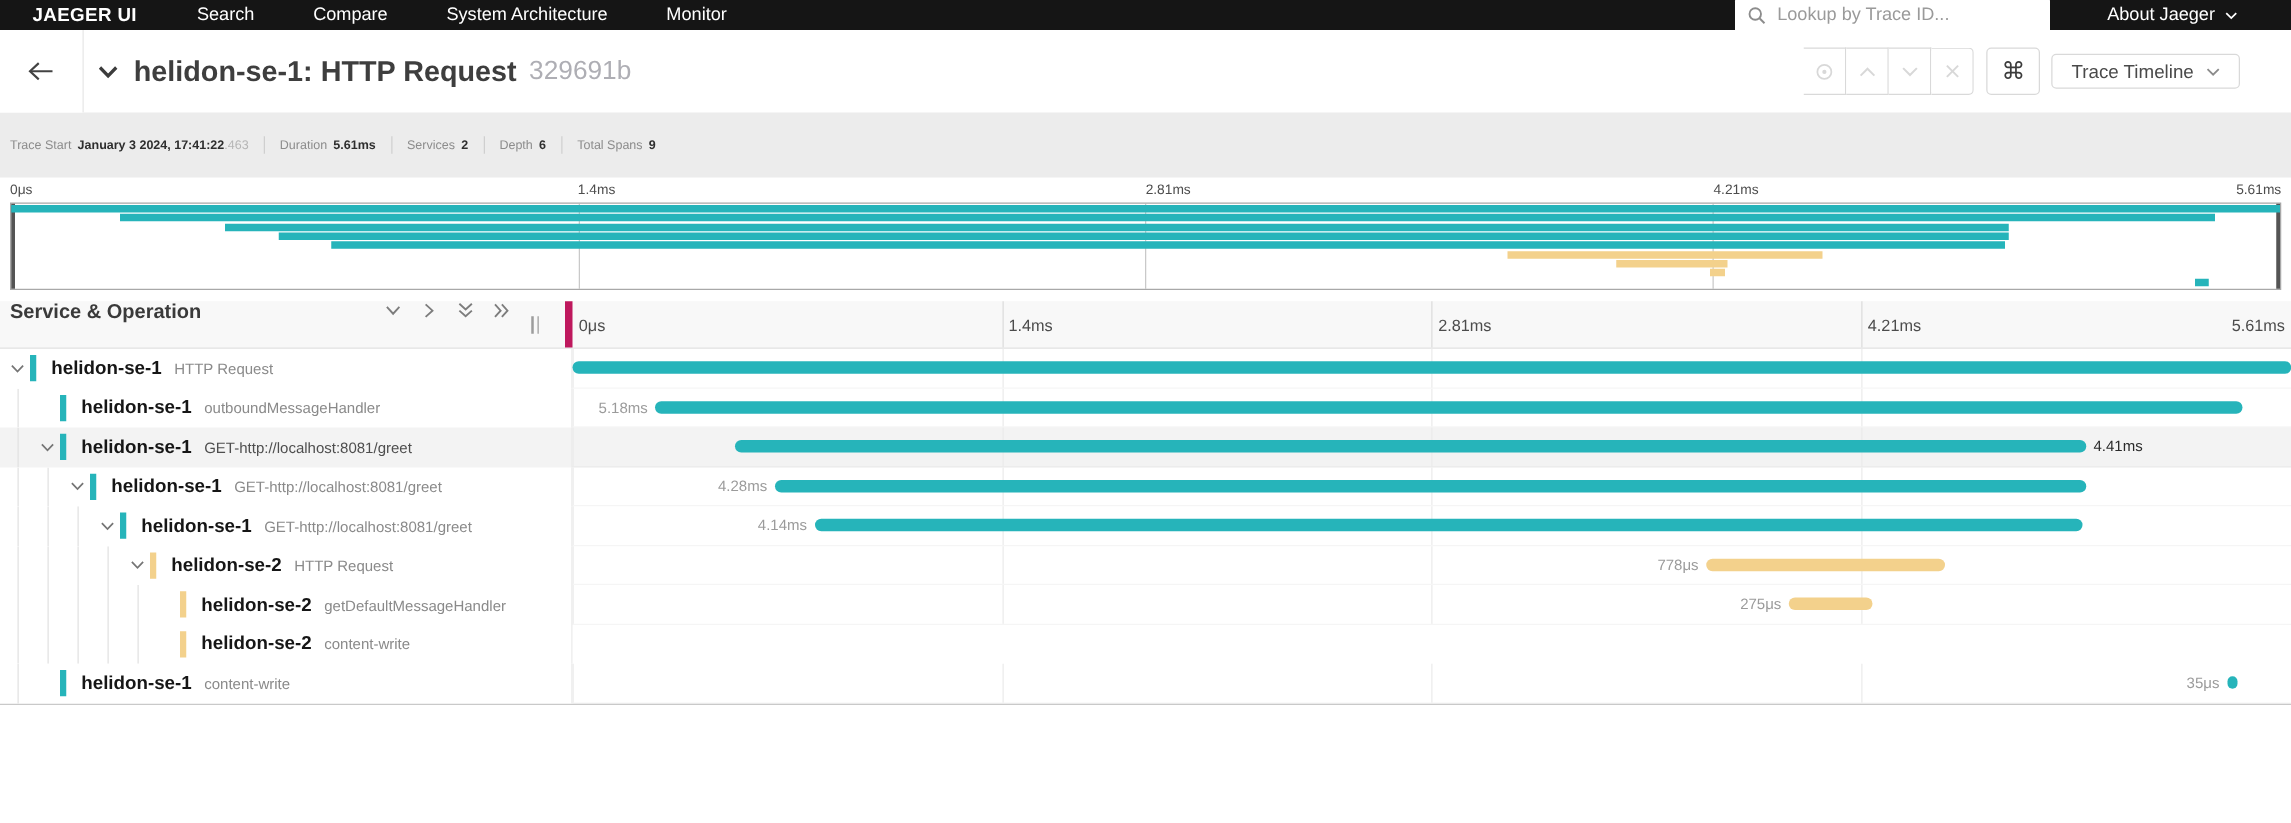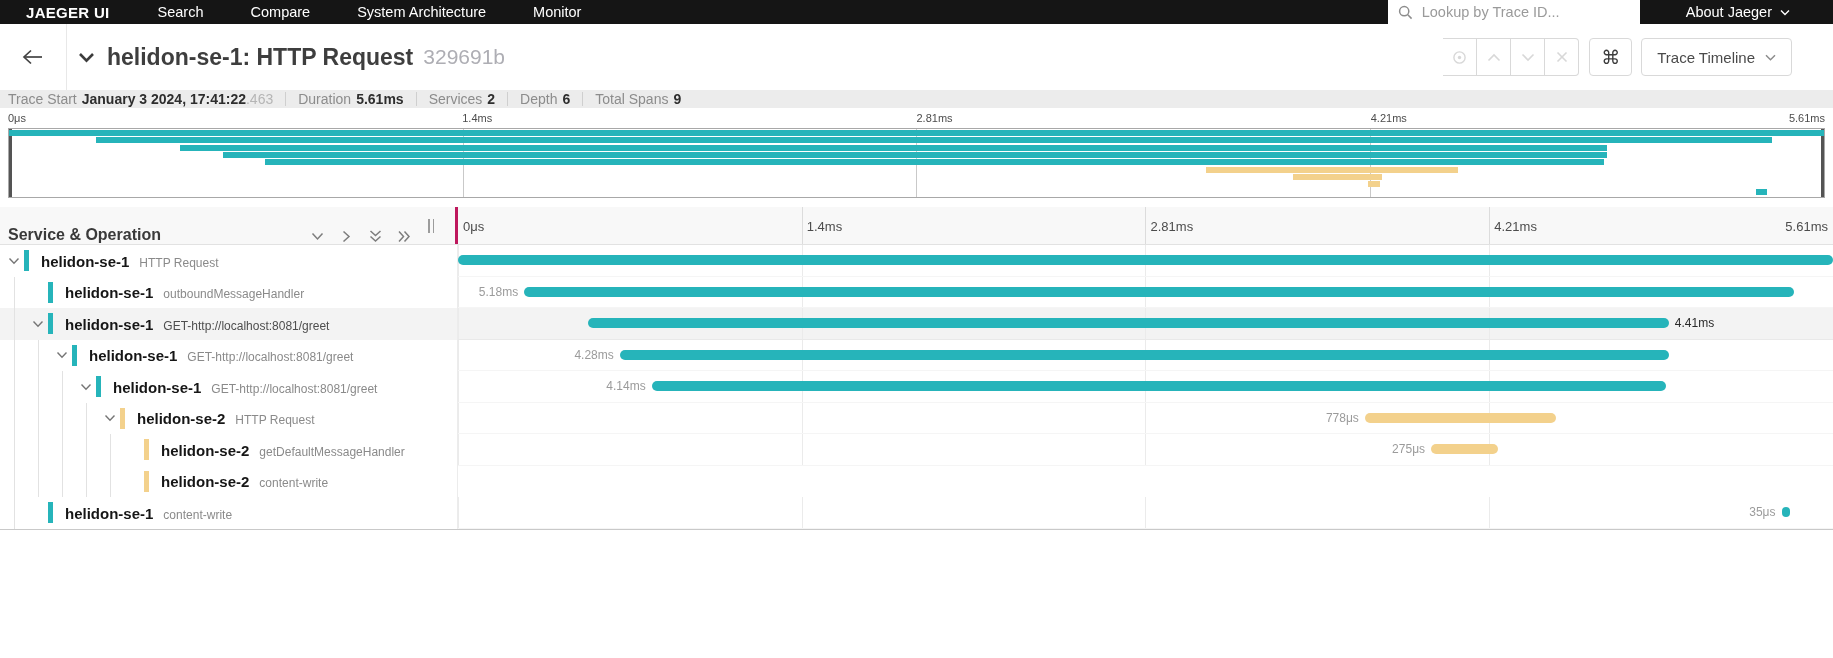--- a/index.html
+++ b/index.html
@@ -26,43 +26,43 @@
   .title-chevron{margin-left:11px;cursor:pointer;}
   .trace-title{font-size:23px;font-weight:700;color:#3e3e3e;margin-left:12px;white-space:nowrap;}
   .trace-id{font-size:21px;color:#aeaeb4;font-weight:400;margin-left:10px;}
   .header-controls{margin-left:auto;display:flex;align-items:center;margin-right:41px;}
   .find-group{display:flex;height:38px;}
   .find-input{width:338px;border:1px solid #d9d9d9;border-radius:4px 0 0 4px;padding:0 12px;font-size:15px;color:#444;outline:none;font-family:inherit;}
   .find-input::placeholder{color:#bfbfbf;}
   .addon-btn{width:33px;border:1px solid #d9d9d9;border-left:none;display:flex;align-items:center;justify-content:center;background:#fff;cursor:default;}
   .addon-btn:last-child{border-radius:0 4px 4px 0;}
   .cmd-btn{width:43px;height:38px;border:1px solid #d9d9d9;border-radius:4px;margin-left:10px;display:flex;align-items:center;justify-content:center;font-size:19px;color:#3c3c3c;background:#fff;cursor:pointer;font-family:inherit;}
-  .view-btn{height:38px;border:1px solid #d9d9d9;border-radius:4px;margin-left:9px;display:flex;align-items:center;gap:10px;padding:0 15px;font-size:15px;color:#4a4a4a;background:#fff;cursor:pointer;font-family:inherit;}
-
-  
-  .summary{height:18px;background:#ececec;display:flex;align-items:center;padding:0 8px;font-size:14px;color:#8c8c8c;white-space:nowrap;}
+  .view-btn{height:28px;border:1px solid #d9d9d9;border-radius:4px;margin-left:9px;display:flex;align-items:center;gap:10px;padding:0 15px;font-size:15px;color:#4a4a4a;background:#fff;cursor:pointer;font-family:inherit;}
+
+  
+  .summary{height:18px;background:#ececec;display:flex;align-items:center;padding:17px 8px;font-size:10px;color:#8c8c8c;white-space:nowrap;}
   .sum-val{font-weight:700;color:#2e2e2e;margin-left:5px;}
   .sum-dim{color:#b5b5b5;}
   .sep{width:1px;height:14px;background:#cfcfcf;margin:0 12px;}
 
   
   .minimap{padding:3px 8px 0;height:99px;box-sizing:border-box;}
   .mm-ticks{position:relative;height:17px;font-size:11px;color:#4c4c4c;}
   .mm-tick{position:absolute;top:1px;white-space:nowrap;}
   .mm-chart{position:relative;height:68px;border:1px solid #a8a8a8;background:#fff;
     background-image:linear-gradient(#c9c9c9,#c9c9c9),linear-gradient(#c9c9c9,#c9c9c9),linear-gradient(#c9c9c9,#c9c9c9);
     background-size:1px 100%,1px 100%,1px 100%;
     background-position:25% 0,50% 0,75% 0;background-repeat:no-repeat;}
   .mm-bar{position:absolute;height:6px;}
   .scrub{position:absolute;top:0;bottom:0;width:3px;background:#545454;cursor:col-resize;}
   .scrub.left{left:0;} .scrub.right{right:0;}
 
   
   .table-header{height:38px;display:flex;background:#f8f8f8;border-bottom:1px solid #e2e2e2;box-sizing:border-box;}
-  .th-left{width:458px;box-sizing:border-box;display:flex;align-items:flex-end;padding-left:8px;border-right:3px solid #be185d;position:relative;}
+  .th-left{width:458px;box-sizing:border-box;display:flex;align-items:flex-start;padding-left:8px;border-right:6px solid #be185d;position:relative;}
   .th-title{font-size:16px;font-weight:700;color:#3a3a3a;}
   .th-icons{margin-left:auto;display:flex;gap:14px;margin-right:43px;align-items:center;}
   .th-icons span{cursor:pointer;display:flex;}
   .grip{position:absolute;right:21px;top:12px;display:flex;gap:3px;cursor:col-resize;}
   .grip i{width:1.5px;height:14px;background:#9c9c9c;display:block;}
   .th-right{flex:1;position:relative;font-size:13px;color:#4c4c4c;
     background-image:linear-gradient(#dcdcdc,#dcdcdc),linear-gradient(#dcdcdc,#dcdcdc),linear-gradient(#dcdcdc,#dcdcdc);
     background-size:1px 100%,1px 100%,1px 100%;
     background-position:25% 0,50% 0,75% 0;background-repeat:no-repeat;}
   .th-tick{position:absolute;top:50%;transform:translateY(-50%);white-space:nowrap;}

